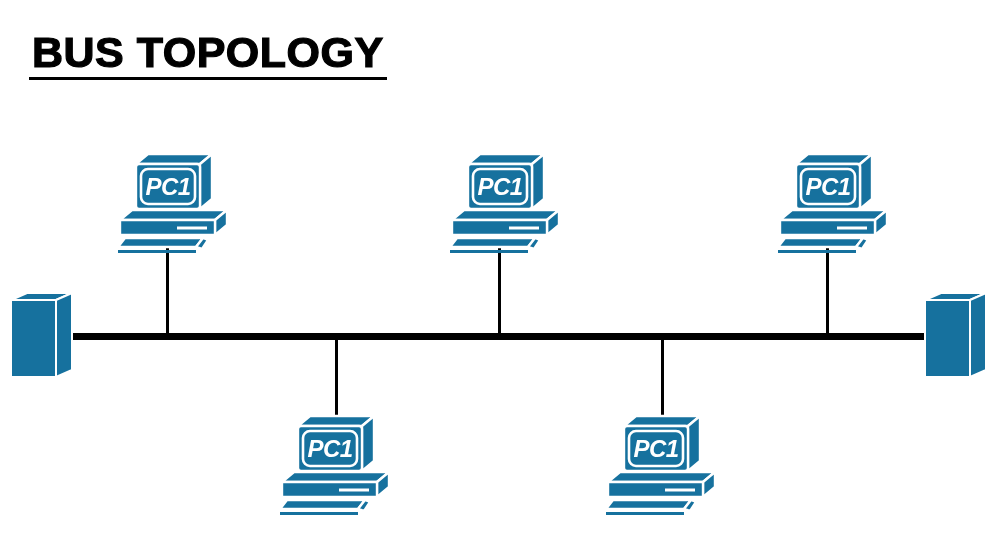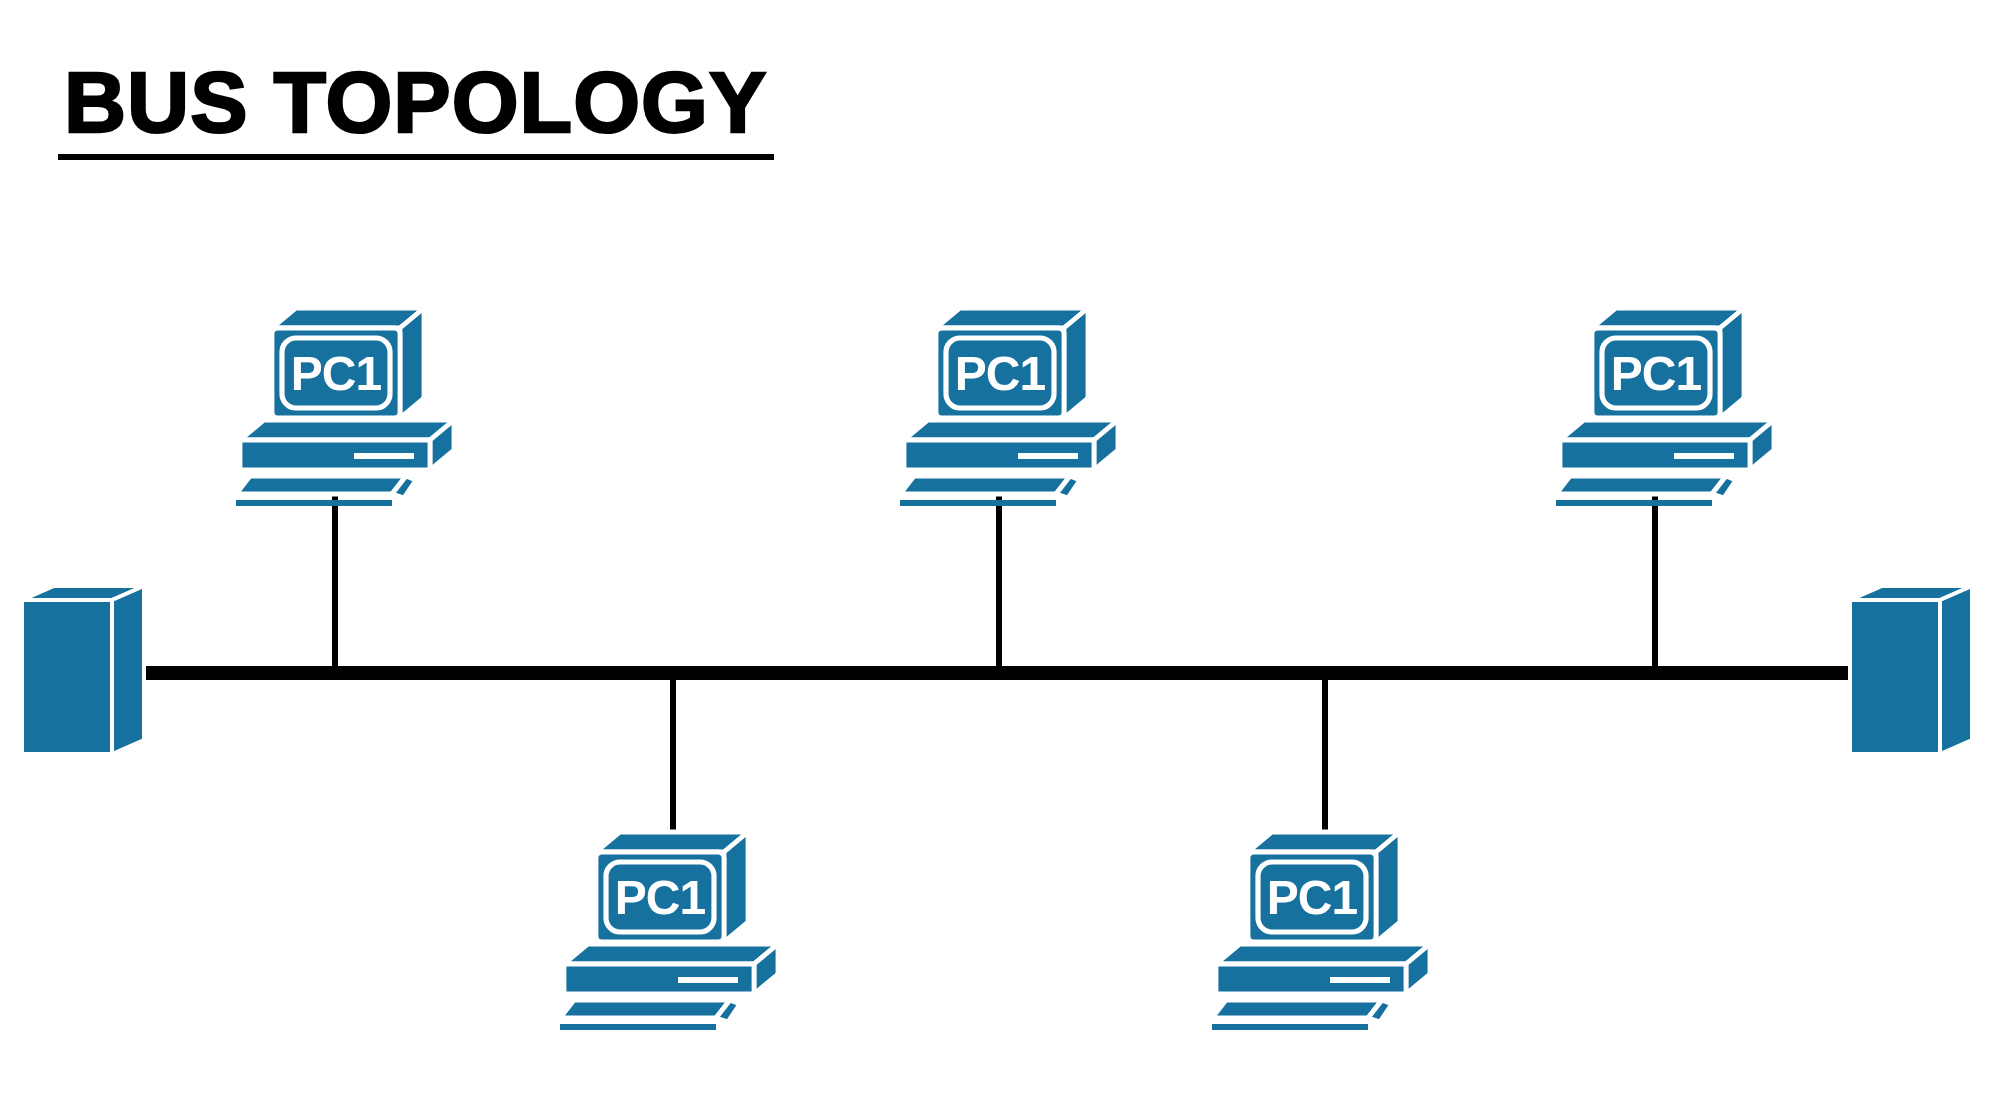--- a/index.html
+++ b/index.html
@@ -42,21 +42,21 @@
   .drop{
     position:absolute;width:3px;background:var(--connector);
   }
   .drop.t1{left:166px;top:240px;height:96px;}
   .drop.t2{left:498px;top:240px;height:96px;}
   .drop.t3{left:826px;top:240px;height:96px;}
   .drop.b1{left:335px;top:336px;height:88px;}
   .drop.b2{left:661px;top:336px;height:88px;}
 
   
-  .node{position:absolute;width:110px;height:104px;}
+  .node{position:absolute;width:110px;height:104px;font-style:italic;}
   .node.n1{left:118px;top:150px;}
   .node.n2{left:450px;top:150px;}
   .node.n3{left:778px;top:150px;}
   .node.n4{left:280px;top:412px;}
   .node.n5{left:606px;top:412px;}
   .node svg{display:block;width:110px;height:104px;overflow:visible;}
 
   
   .terminator{position:absolute;width:64px;height:86px;}
   .terminator.left{left:10px;top:292px;}

